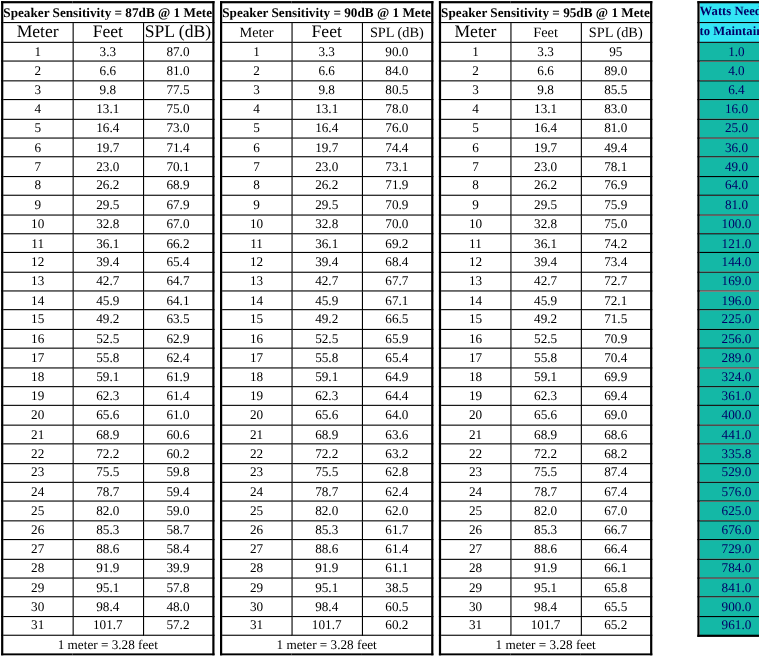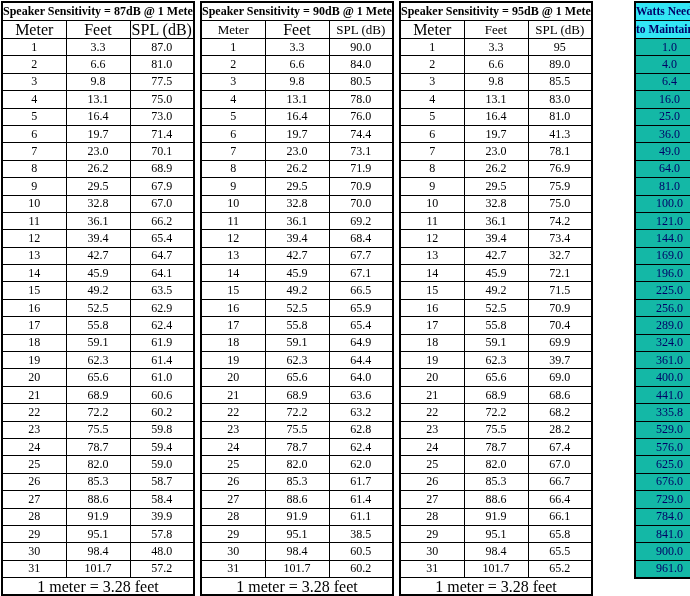--- a/index.html
+++ b/index.html
@@ -5,21 +5,21 @@
     html, body { margin: 0; padding: 0; background: #ffffff; }
     body { width: 690px; height: 596px; position: relative; overflow: hidden;
       font-family: "Liberation Serif", "DejaVu Serif", serif; color: #000; }
     .tbl { position: absolute; top: 1px; border-collapse: collapse;
       border: 2px solid #000; table-layout: fixed; }
     .tbl td, .tbl th { border: 1px solid #000; padding: 0; text-align: center;
       height: 16.4px; font-size: 12px; line-height: 15px; overflow: hidden; white-space: nowrap; }
     .tbl .title th { font-size: 12px; font-weight: bold; height: 17px; }
     .tbl .colhead th { font-weight: normal; height: 17px; font-size: 13px; }
     .tbl .colhead th.big { font-size: 16px; }
-    .tbl .foot td { font-size: 16px; height: 16px; }
+    .tbl .foot td { font-size: 12px; height: 16px; }
     #t1 { left: 1px; width: 192px; }
     #t2 { left: 200px; width: 192px; }
     #t3 { left: 399px; width: 192px; }
     #t4 { left: 598px; width: 71px; margin-left: 36px; }
     #t4 th { background: #33e6f5; font-size: 11.5px; font-weight: bold; color: #000066; }
     #t4 td { background: #14b8a6; color: #000066; }
   </style>
 </head>
 <body>
 
@@ -421,21 +421,21 @@
         <td>83.0</td>
       </tr>
       <tr>
         <td>5</td>
         <td>16.4</td>
         <td>81.0</td>
       </tr>
       <tr>
         <td>6</td>
         <td>19.7</td>
-        <td>41.3</td>
+        <td>49.4</td>
       </tr>
       <tr>
         <td>7</td>
         <td>23.0</td>
         <td>78.1</td>
       </tr>
       <tr>
         <td>8</td>
         <td>26.2</td>
         <td>76.9</td>
@@ -456,21 +456,21 @@
         <td>74.2</td>
       </tr>
       <tr>
         <td>12</td>
         <td>39.4</td>
         <td>73.4</td>
       </tr>
       <tr>
         <td>13</td>
         <td>42.7</td>
-        <td>32.7</td>
+        <td>72.7</td>
       </tr>
       <tr>
         <td>14</td>
         <td>45.9</td>
         <td>72.1</td>
       </tr>
       <tr>
         <td>15</td>
         <td>49.2</td>
         <td>71.5</td>
@@ -486,41 +486,41 @@
         <td>70.4</td>
       </tr>
       <tr>
         <td>18</td>
         <td>59.1</td>
         <td>69.9</td>
       </tr>
       <tr>
         <td>19</td>
         <td>62.3</td>
-        <td>39.7</td>
+        <td>69.4</td>
       </tr>
       <tr>
         <td>20</td>
         <td>65.6</td>
         <td>69.0</td>
       </tr>
       <tr>
         <td>21</td>
         <td>68.9</td>
         <td>68.6</td>
       </tr>
       <tr>
         <td>22</td>
         <td>72.2</td>
         <td>68.2</td>
       </tr>
       <tr>
         <td>23</td>
         <td>75.5</td>
-        <td>28.2</td>
+        <td>87.4</td>
       </tr>
       <tr>
         <td>24</td>
         <td>78.7</td>
         <td>67.4</td>
       </tr>
       <tr>
         <td>25</td>
         <td>82.0</td>
         <td>67.0</td>

